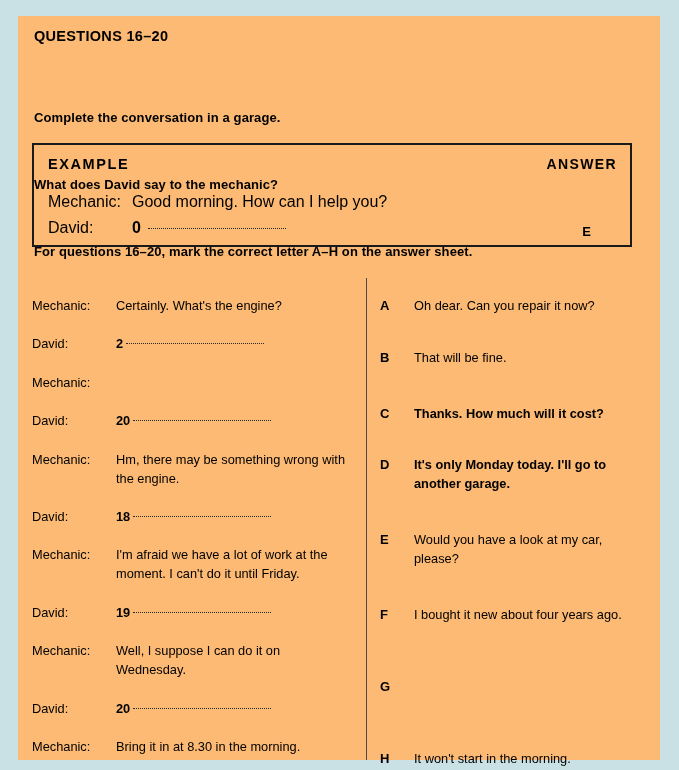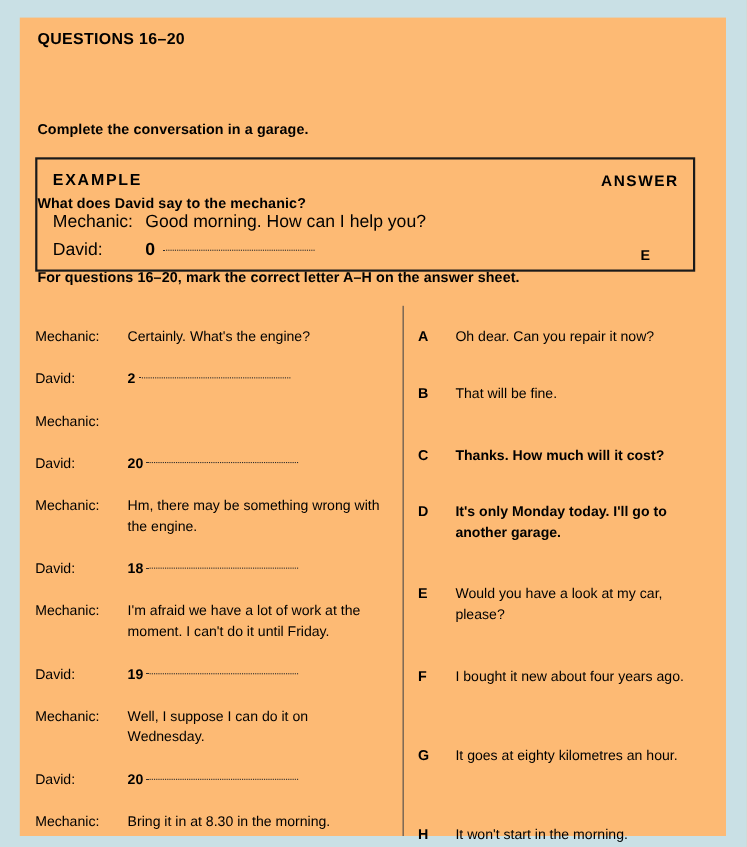--- a/index.html
+++ b/index.html
@@ -283,21 +283,20 @@
       <span class="o-txt">Would you have a look at my car, please?</span>
     </div>
 
     <div class="o-row" style="top:327px">
       <span class="o-letter">F</span>
       <span class="o-txt">I bought it new about four years ago.</span>
     </div>
 
     <div class="o-row" style="top:399px">
       <span class="o-letter">G</span>
-      <span class="o-txt">It goes at eighty kilometres an hour.</span>
     </div>
 
     <div class="o-row" style="top:471px">
       <span class="o-letter">H</span>
       <span class="o-txt">It won't start in the morning.</span>
     </div>
 
   </div>
 
 </div>

